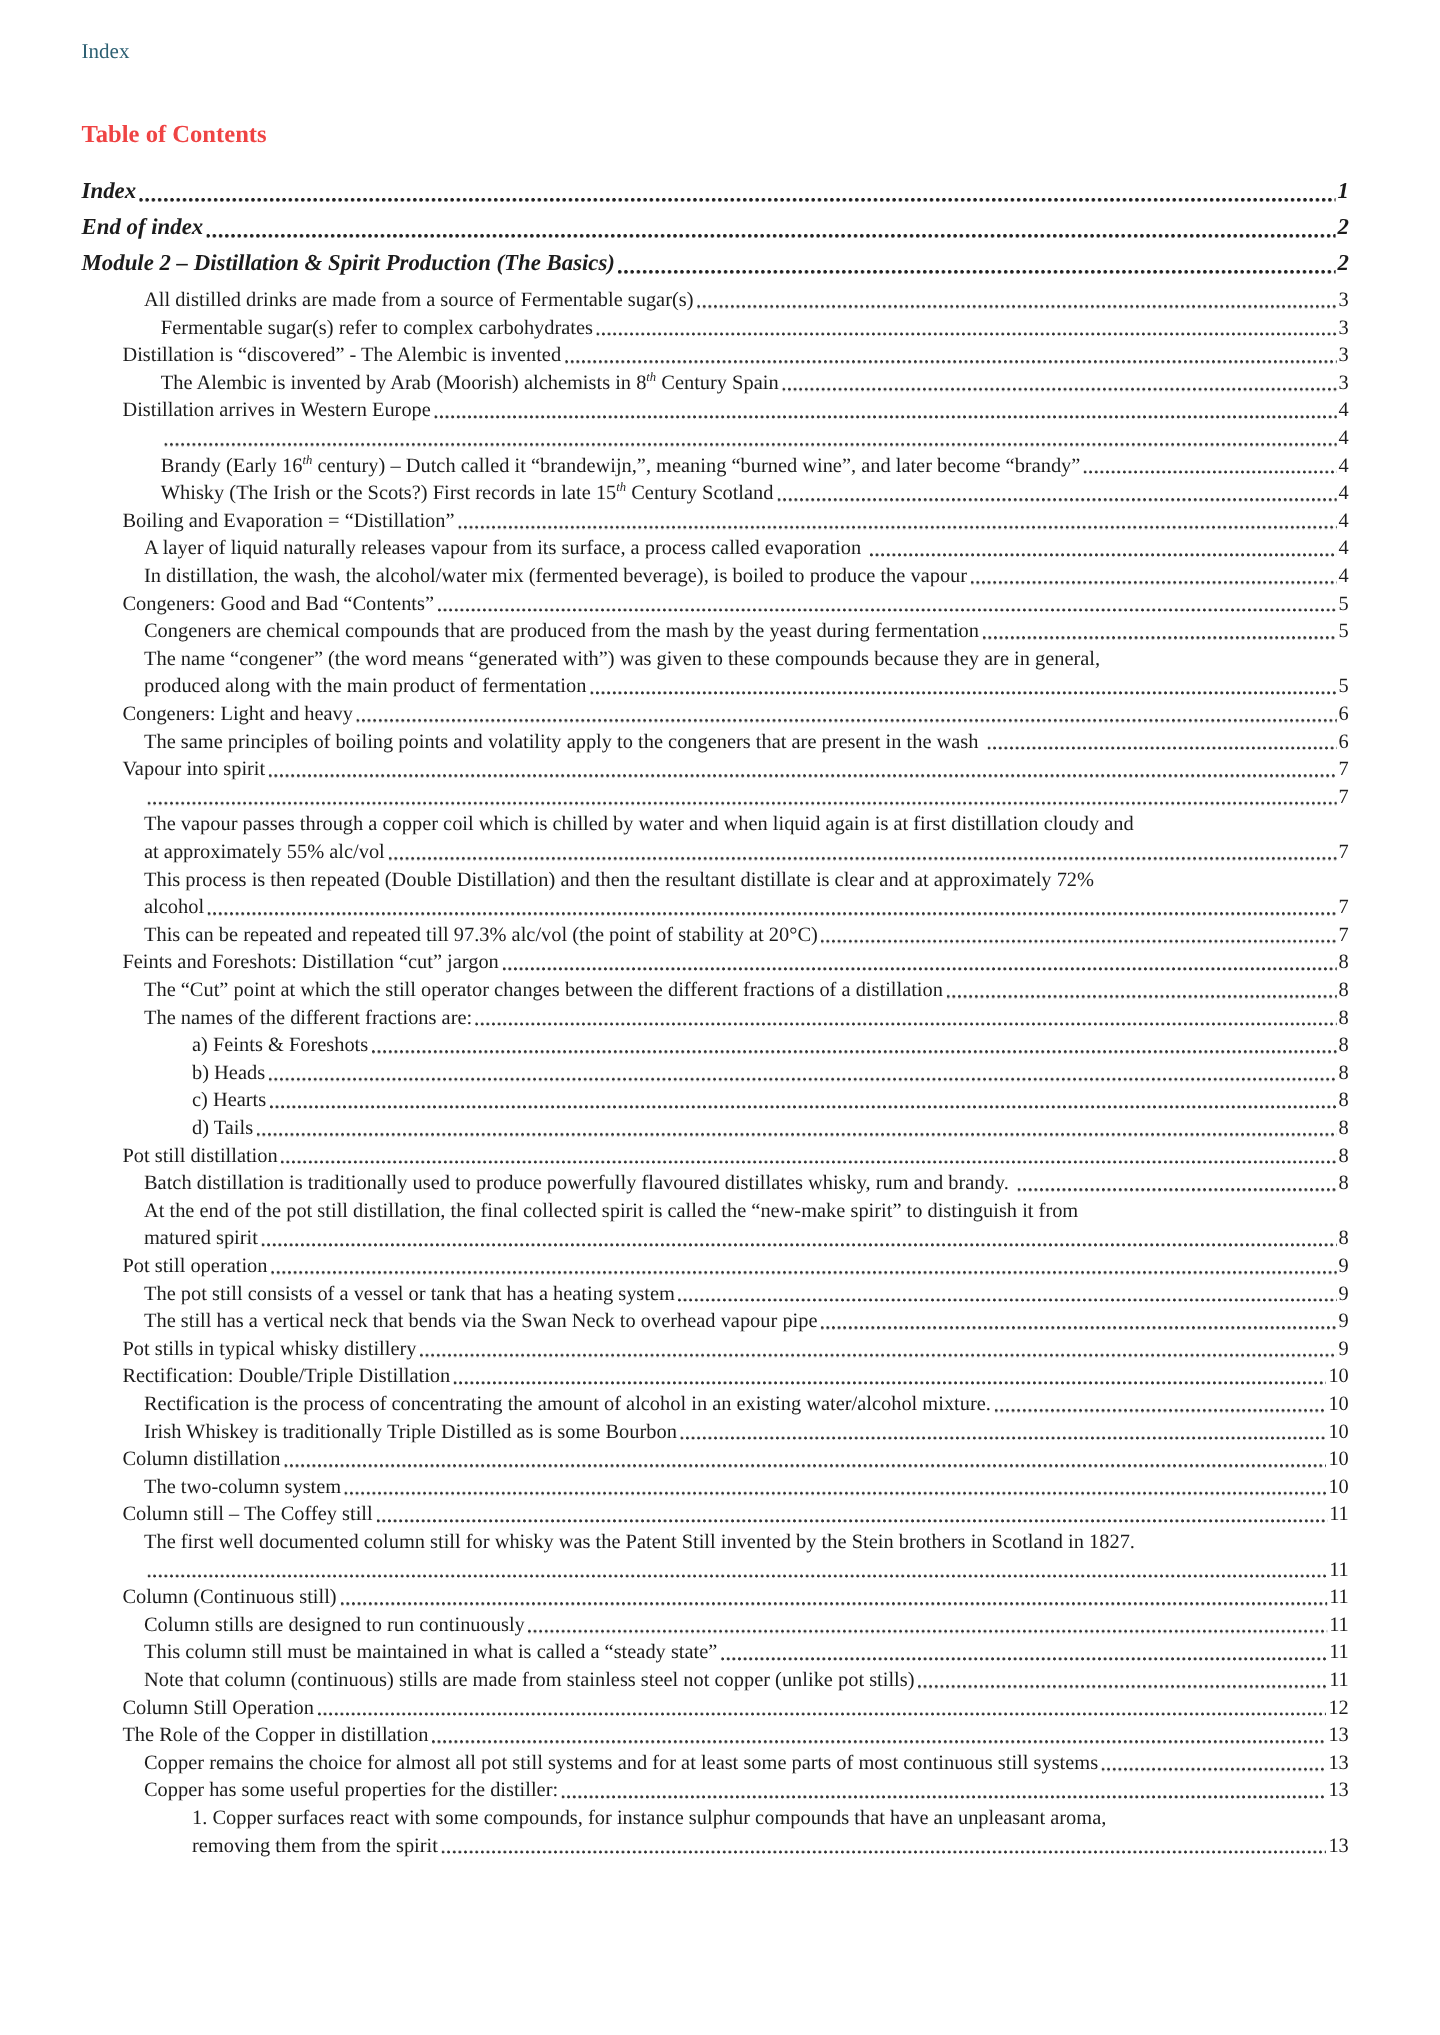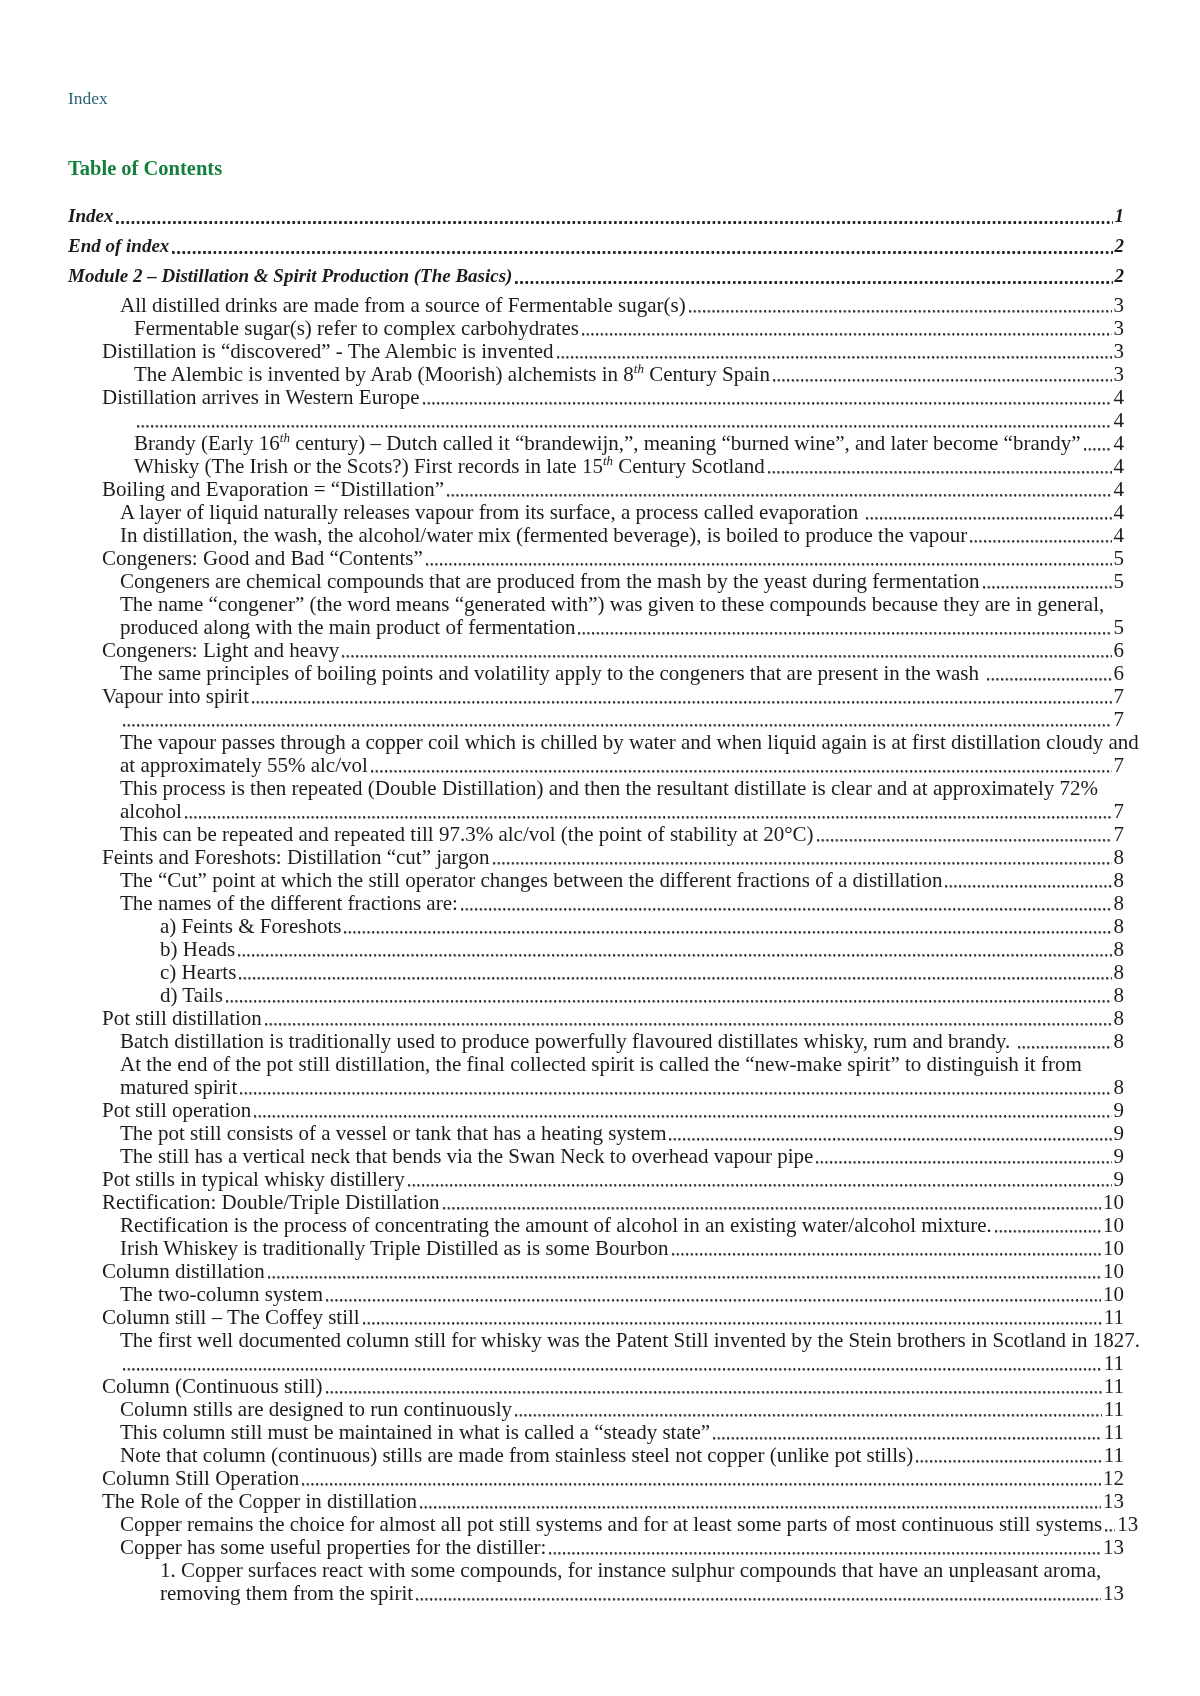--- a/index.html
+++ b/index.html
@@ -7,39 +7,39 @@
     width:1200px;height:1696px;
     background:#ffffff;
     overflow:hidden;
     box-sizing:border-box;
     font-family:"Liberation Serif","DejaVu Serif",serif;
     color:#1c1c1c;
   }
   .page{
     box-sizing:border-box;
     width:1200px;height:1696px;
-    padding:88px 76px 0 68px;
+    padding:32px 76px 0 68px;
   }
   .doc-heading{
     color:#2d6073;
     font-size:17.5px;
     line-height:21px;
   }
   .toc-title{
-    color:#15803d;
+    color:#ef4444;
     font-size:20.5px;
     font-weight:bold;
     margin-top:47px;
     line-height:24px;
   }
   .toc{
     margin-top:24px;
   }
   .toc-entry{
-    font-size:21px;
+    font-size:17px;
     line-height:23px;
   }
   .toc-entry.lvl1{
     font-size:19px;
     line-height:24px;
     font-weight:bold;
     font-style:italic;
     margin:6px 0;
   }
   .toc-entry.lvl2{padding-left:34px;}

